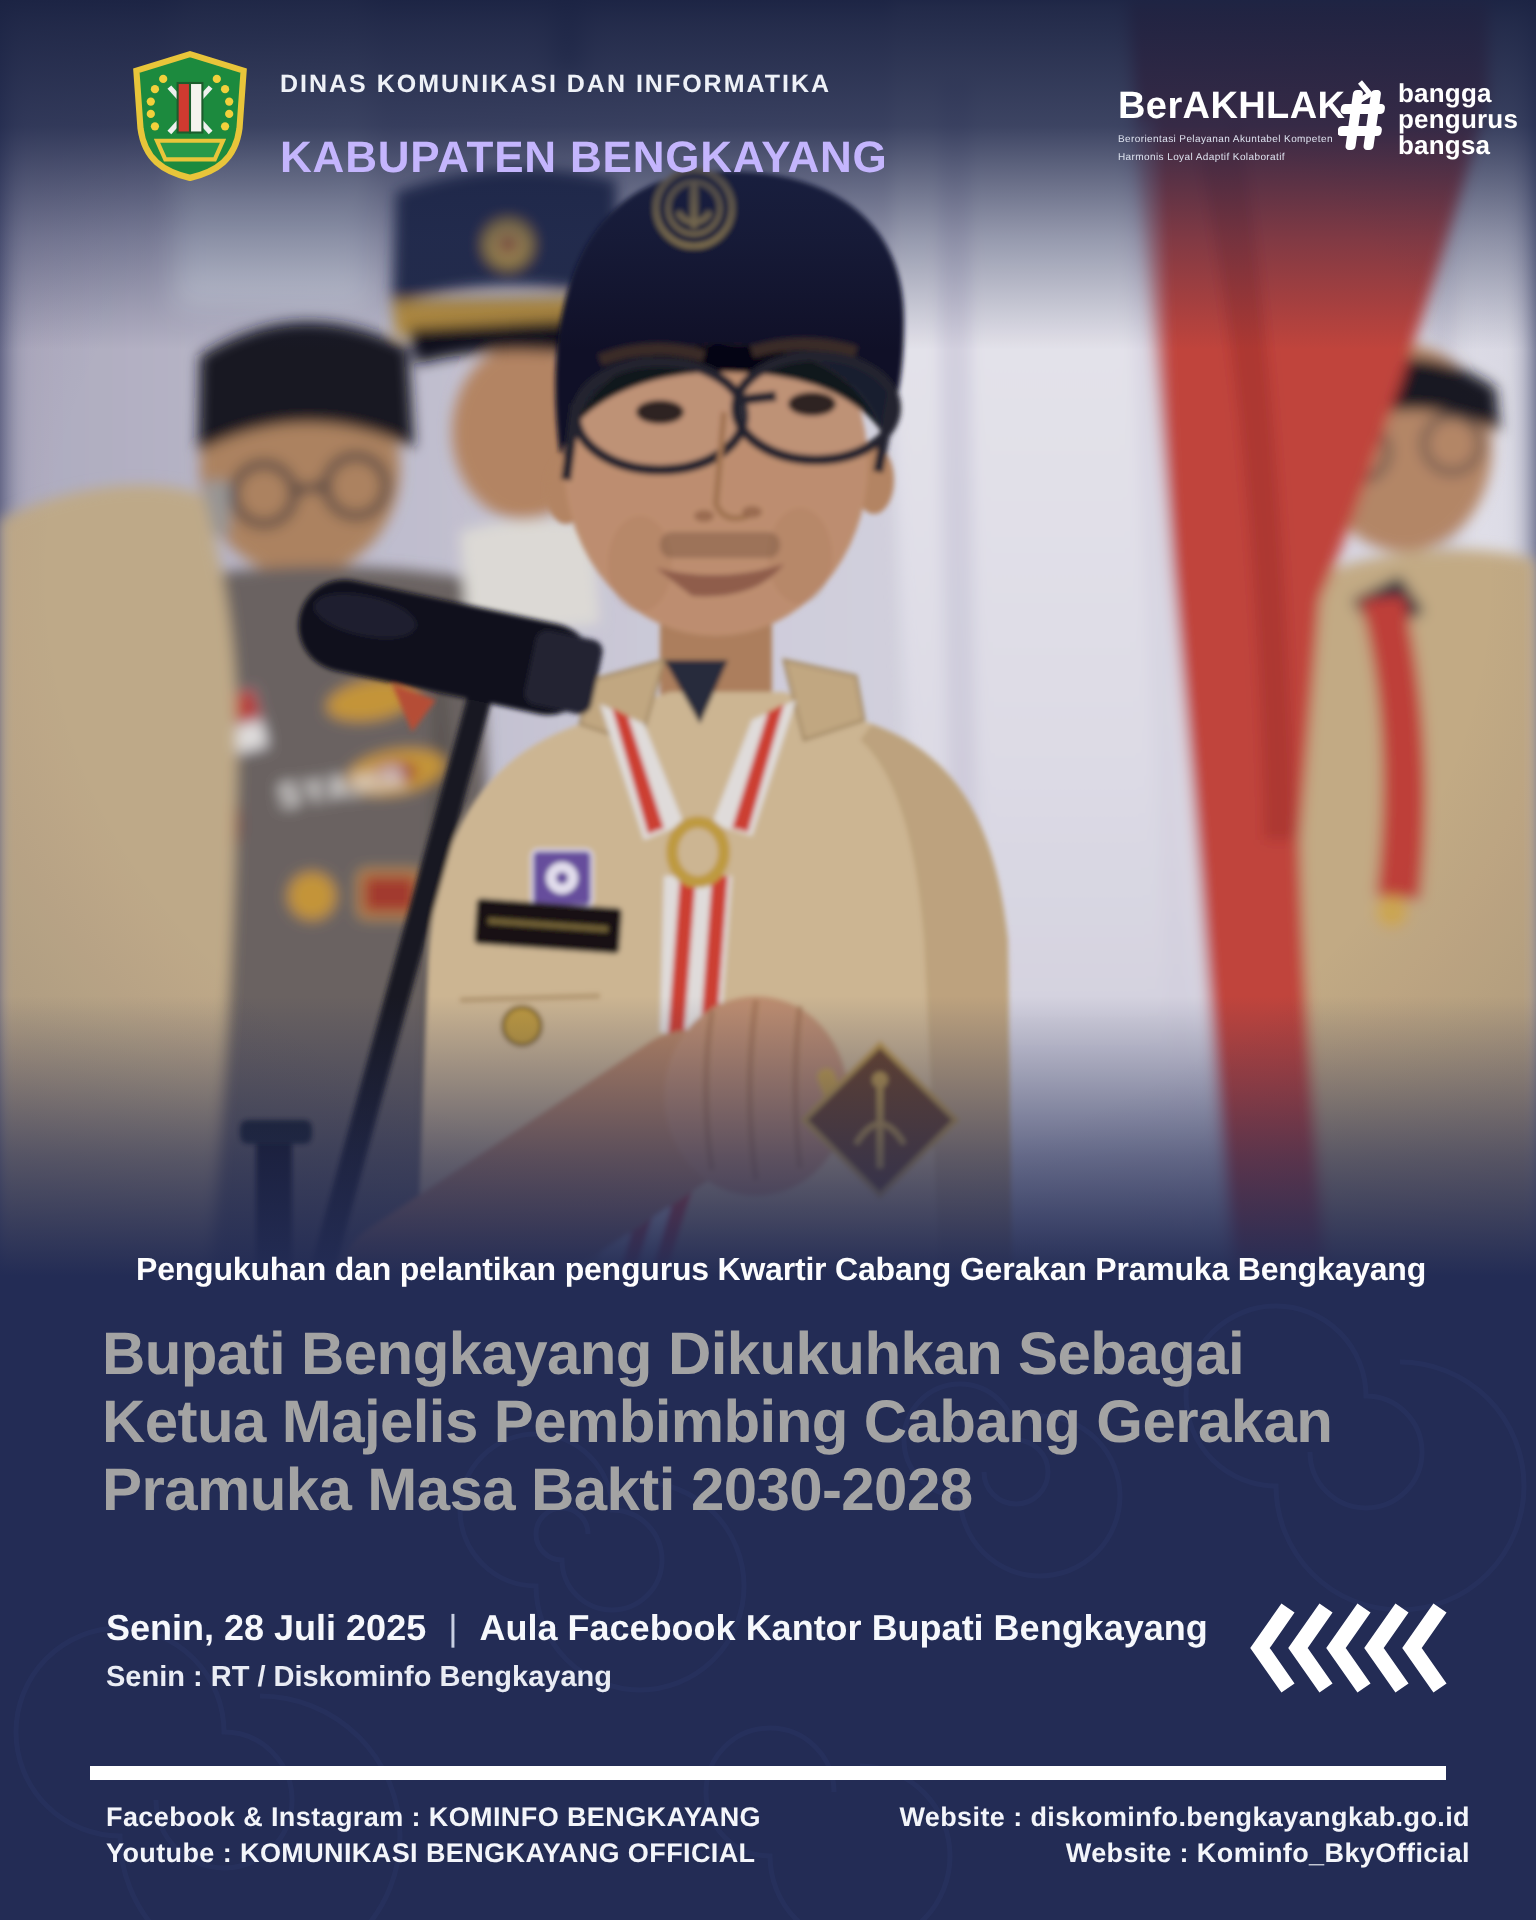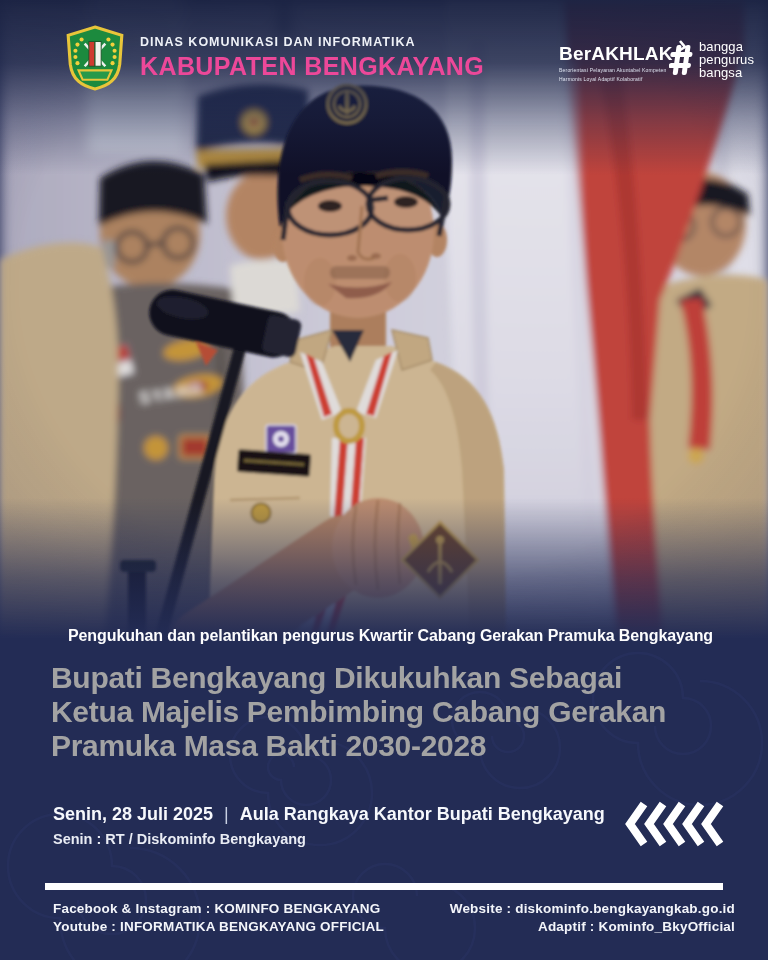--- a/index.html
+++ b/index.html
@@ -13,28 +13,28 @@
     background:linear-gradient(180deg,rgba(26,34,66,.97) 0%,rgba(28,37,72,.84) 36%,rgba(32,42,80,.40) 68%,rgba(36,46,87,0) 100%);}
   .fade-bottom{position:absolute;top:498px;left:0;width:768px;height:146px;z-index:2;
     background:linear-gradient(180deg,rgba(35,44,85,0) 0%,rgba(35,44,85,.62) 55%,#232c55 96%);}
   
   .batik{position:absolute;top:628px;left:0;z-index:1;opacity:.5;}
   
   .hdr{position:absolute;top:0;left:16px;width:764px;height:110px;z-index:6;}
   .logo{position:absolute;left:46px;top:25px;width:66px;height:66px;}
   .agency{position:absolute;left:124px;top:35px;}
   .agency .l1{font-size:12.5px;font-weight:bold;letter-spacing:1px;color:#eef1f7;}
-  .agency .l2{font-size:25px;font-weight:bold;letter-spacing:.4px;margin-top:3px;color:#ec4899;}
+  .agency .l2{font-size:22px;font-weight:bold;letter-spacing:.4px;margin-top:17px;color:#c4b5fd;}
   .berakhlak{position:absolute;left:543px;top:43px;}
   .ba-row{display:flex;align-items:flex-start;}
   .ba-title{font-size:19px;font-weight:bold;letter-spacing:.2px;}
   .ba-arrow{margin-left:2px;margin-top:-3px;}
   .ba-tag{font-size:5px;line-height:6.5px;color:#dde2ef;margin-top:2px;white-space:nowrap;letter-spacing:.2px;}
   .bangga{position:absolute;left:653px;top:40px;display:flex;align-items:center;}
-  .bangga .txt{font-size:13px;line-height:13px;font-weight:normal;margin-left:4px;letter-spacing:.1px;}
+  .bangga .txt{font-size:13px;line-height:13px;font-weight:bold;margin-left:4px;letter-spacing:.1px;}
   
   .kicker{position:absolute;left:68px;top:627px;width:680px;font-size:16px;font-weight:bold;
     letter-spacing:-.1px;color:#fdfdfe;z-index:6;}
   .headline{position:absolute;left:51px;top:661px;width:690px;font-size:30px;font-weight:bold;
     line-height:34px;letter-spacing:-.3px;color:#a3a3a3;z-index:6;}
   .headline span{display:block;}
   .event{position:absolute;left:53px;top:804px;display:flex;gap:11px;align-items:center;
     font-size:18px;font-weight:bold;z-index:6;color:#f6f8fc;}
   .event .sep{color:#c8cfe2;font-weight:normal;}
   .credit{position:absolute;left:53px;top:831px;font-size:14.5px;font-weight:bold;color:#e9ecf4;z-index:6;}
@@ -326,37 +326,37 @@
 
   <div class="headline">
     <span>Bupati Bengkayang Dikukuhkan Sebagai</span>
     <span>Ketua Majelis Pembimbing Cabang Gerakan</span>
     <span>Pramuka Masa Bakti 2030-2028</span>
   </div>
 
   <div class="event">
     <span>Senin, 28 Juli 2025</span>
     <span class="sep">|</span>
-    <span>Aula Rangkaya Kantor Bupati Bengkayang</span>
+    <span>Aula Facebook Kantor Bupati Bengkayang</span>
   </div>
   <div class="credit">Senin : RT / Diskominfo Bengkayang</div>
 
   <svg class="chevrons" width="100" height="46" viewBox="0 0 100 46">
     <g stroke="#ffffff" stroke-width="8" fill="none">
       <path d="M 96 3 L 82 23 L 96 43"></path>
       <path d="M 77 3 L 63 23 L 77 43"></path>
       <path d="M 58 3 L 44 23 L 58 43"></path>
       <path d="M 39 3 L 25 23 L 39 43"></path>
       <path d="M 20 3 L 6 23 L 20 43"></path>
     </g>
   </svg>
 
   <div class="bar"></div>
   <div class="foot-left">
     <div>Facebook &amp; Instagram : KOMINFO BENGKAYANG</div>
-    <div>Youtube : INFORMATIKA BENGKAYANG OFFICIAL</div>
+    <div>Youtube : KOMUNIKASI BENGKAYANG OFFICIAL</div>
   </div>
   <div class="foot-right">
     <div>Website : diskominfo.bengkayangkab.go.id</div>
-    <div>Adaptif : Kominfo_BkyOfficial</div>
+    <div>Website : Kominfo_BkyOfficial</div>
   </div>
 
 </div>
 
 </body></html>

